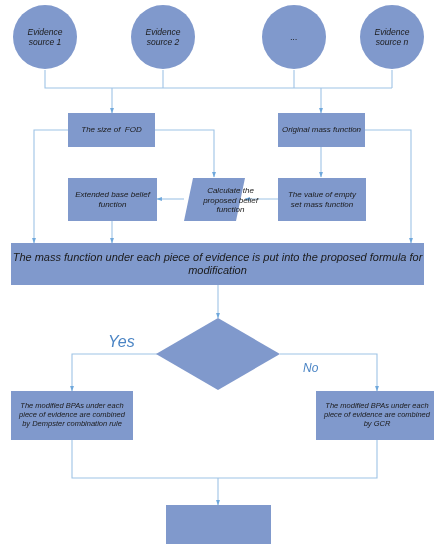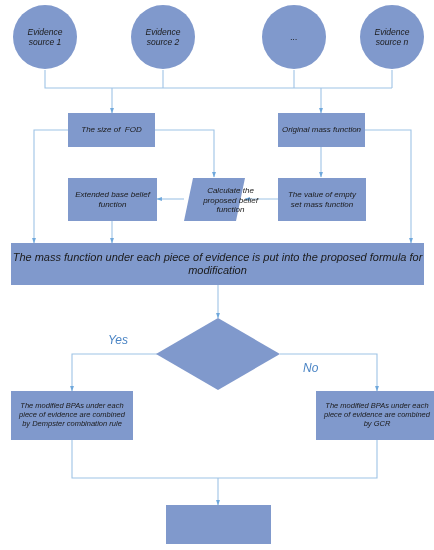--- a/index.html
+++ b/index.html
@@ -138,16 +138,16 @@
 
 
   <div class="node-label" style="left:11px; top:391px; width:122px; height:49px; font-size:7.5px;">The modified BPAs under each
 piece of evidence are combined
 by Dempster combination rule</div>
   <div class="node-label" style="left:316px; top:391px; width:122px; height:49px; font-size:7.5px;">The modified BPAs under each
 piece of evidence are combined
 by GCR</div>
 
 
-  <div class="branch-label" style="left:108px; top:334px; font-size:12px;">Yes</div>
+  <div class="branch-label" style="left:108px; top:334px; font-size:16px;">Yes</div>
   <div class="branch-label" style="left:303px; top:334px; font-size:12px;margin-top:28px;">No</div>
 
 </div>
 
 </body></html>

